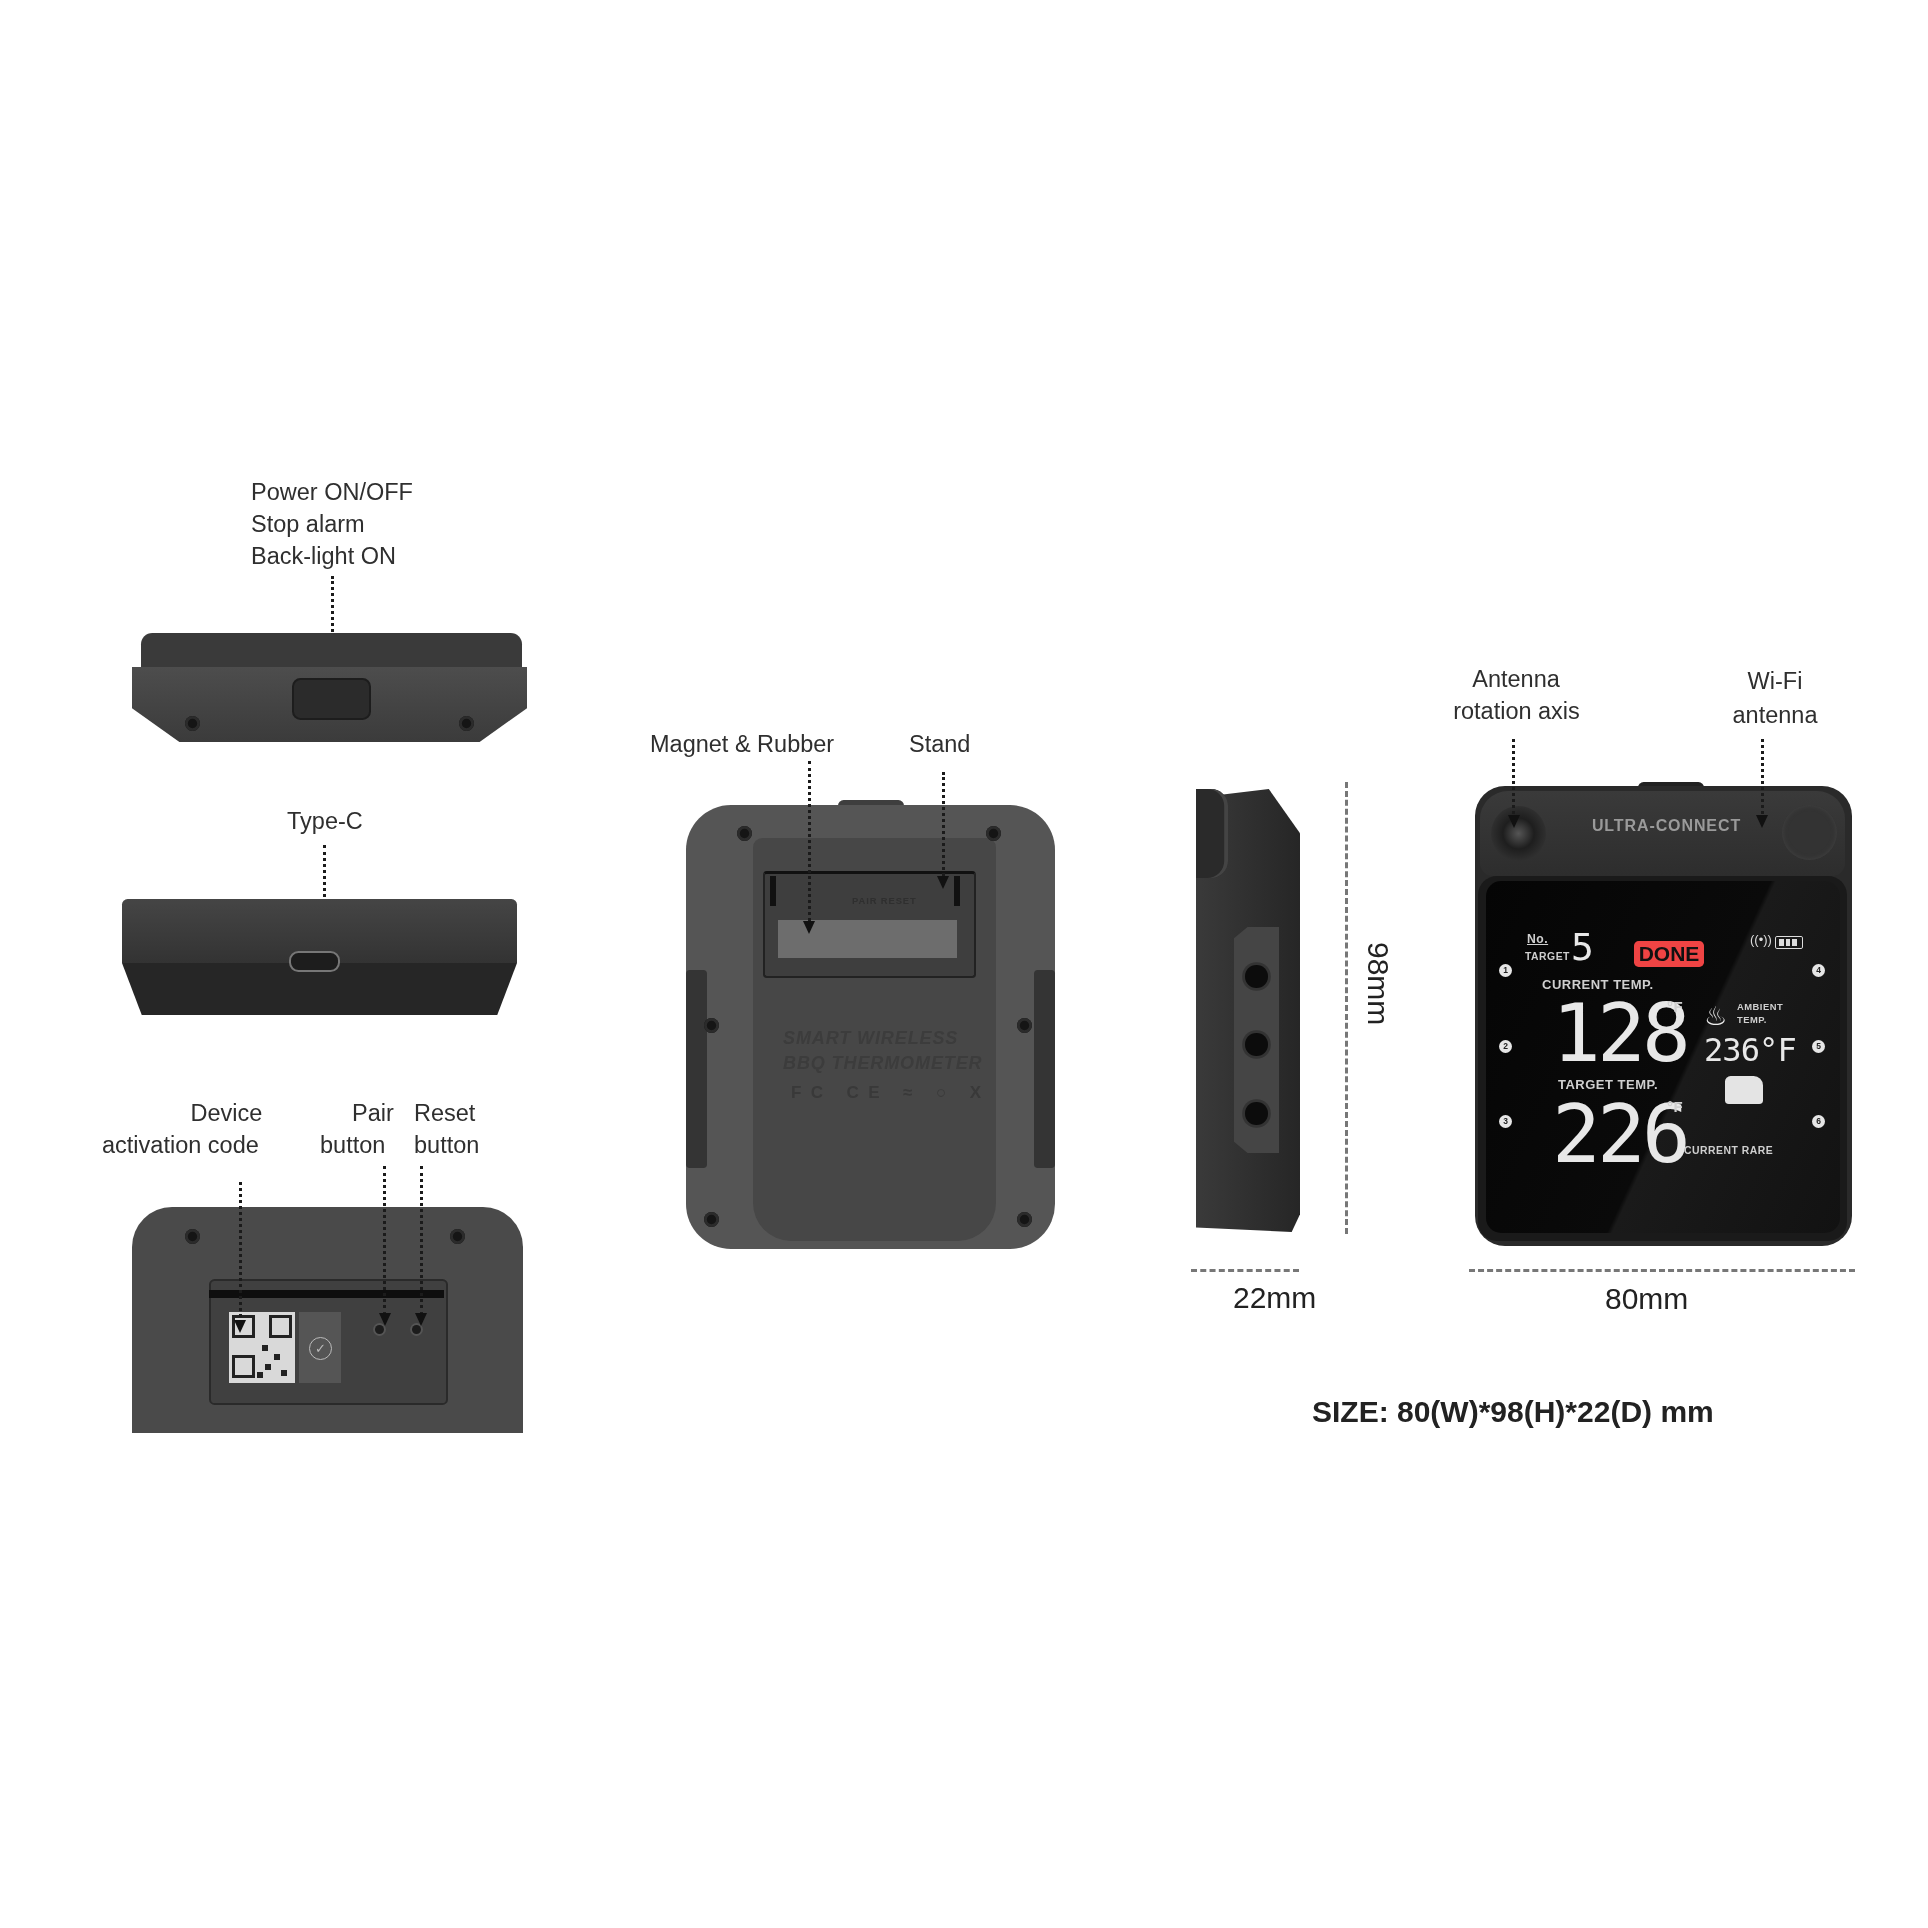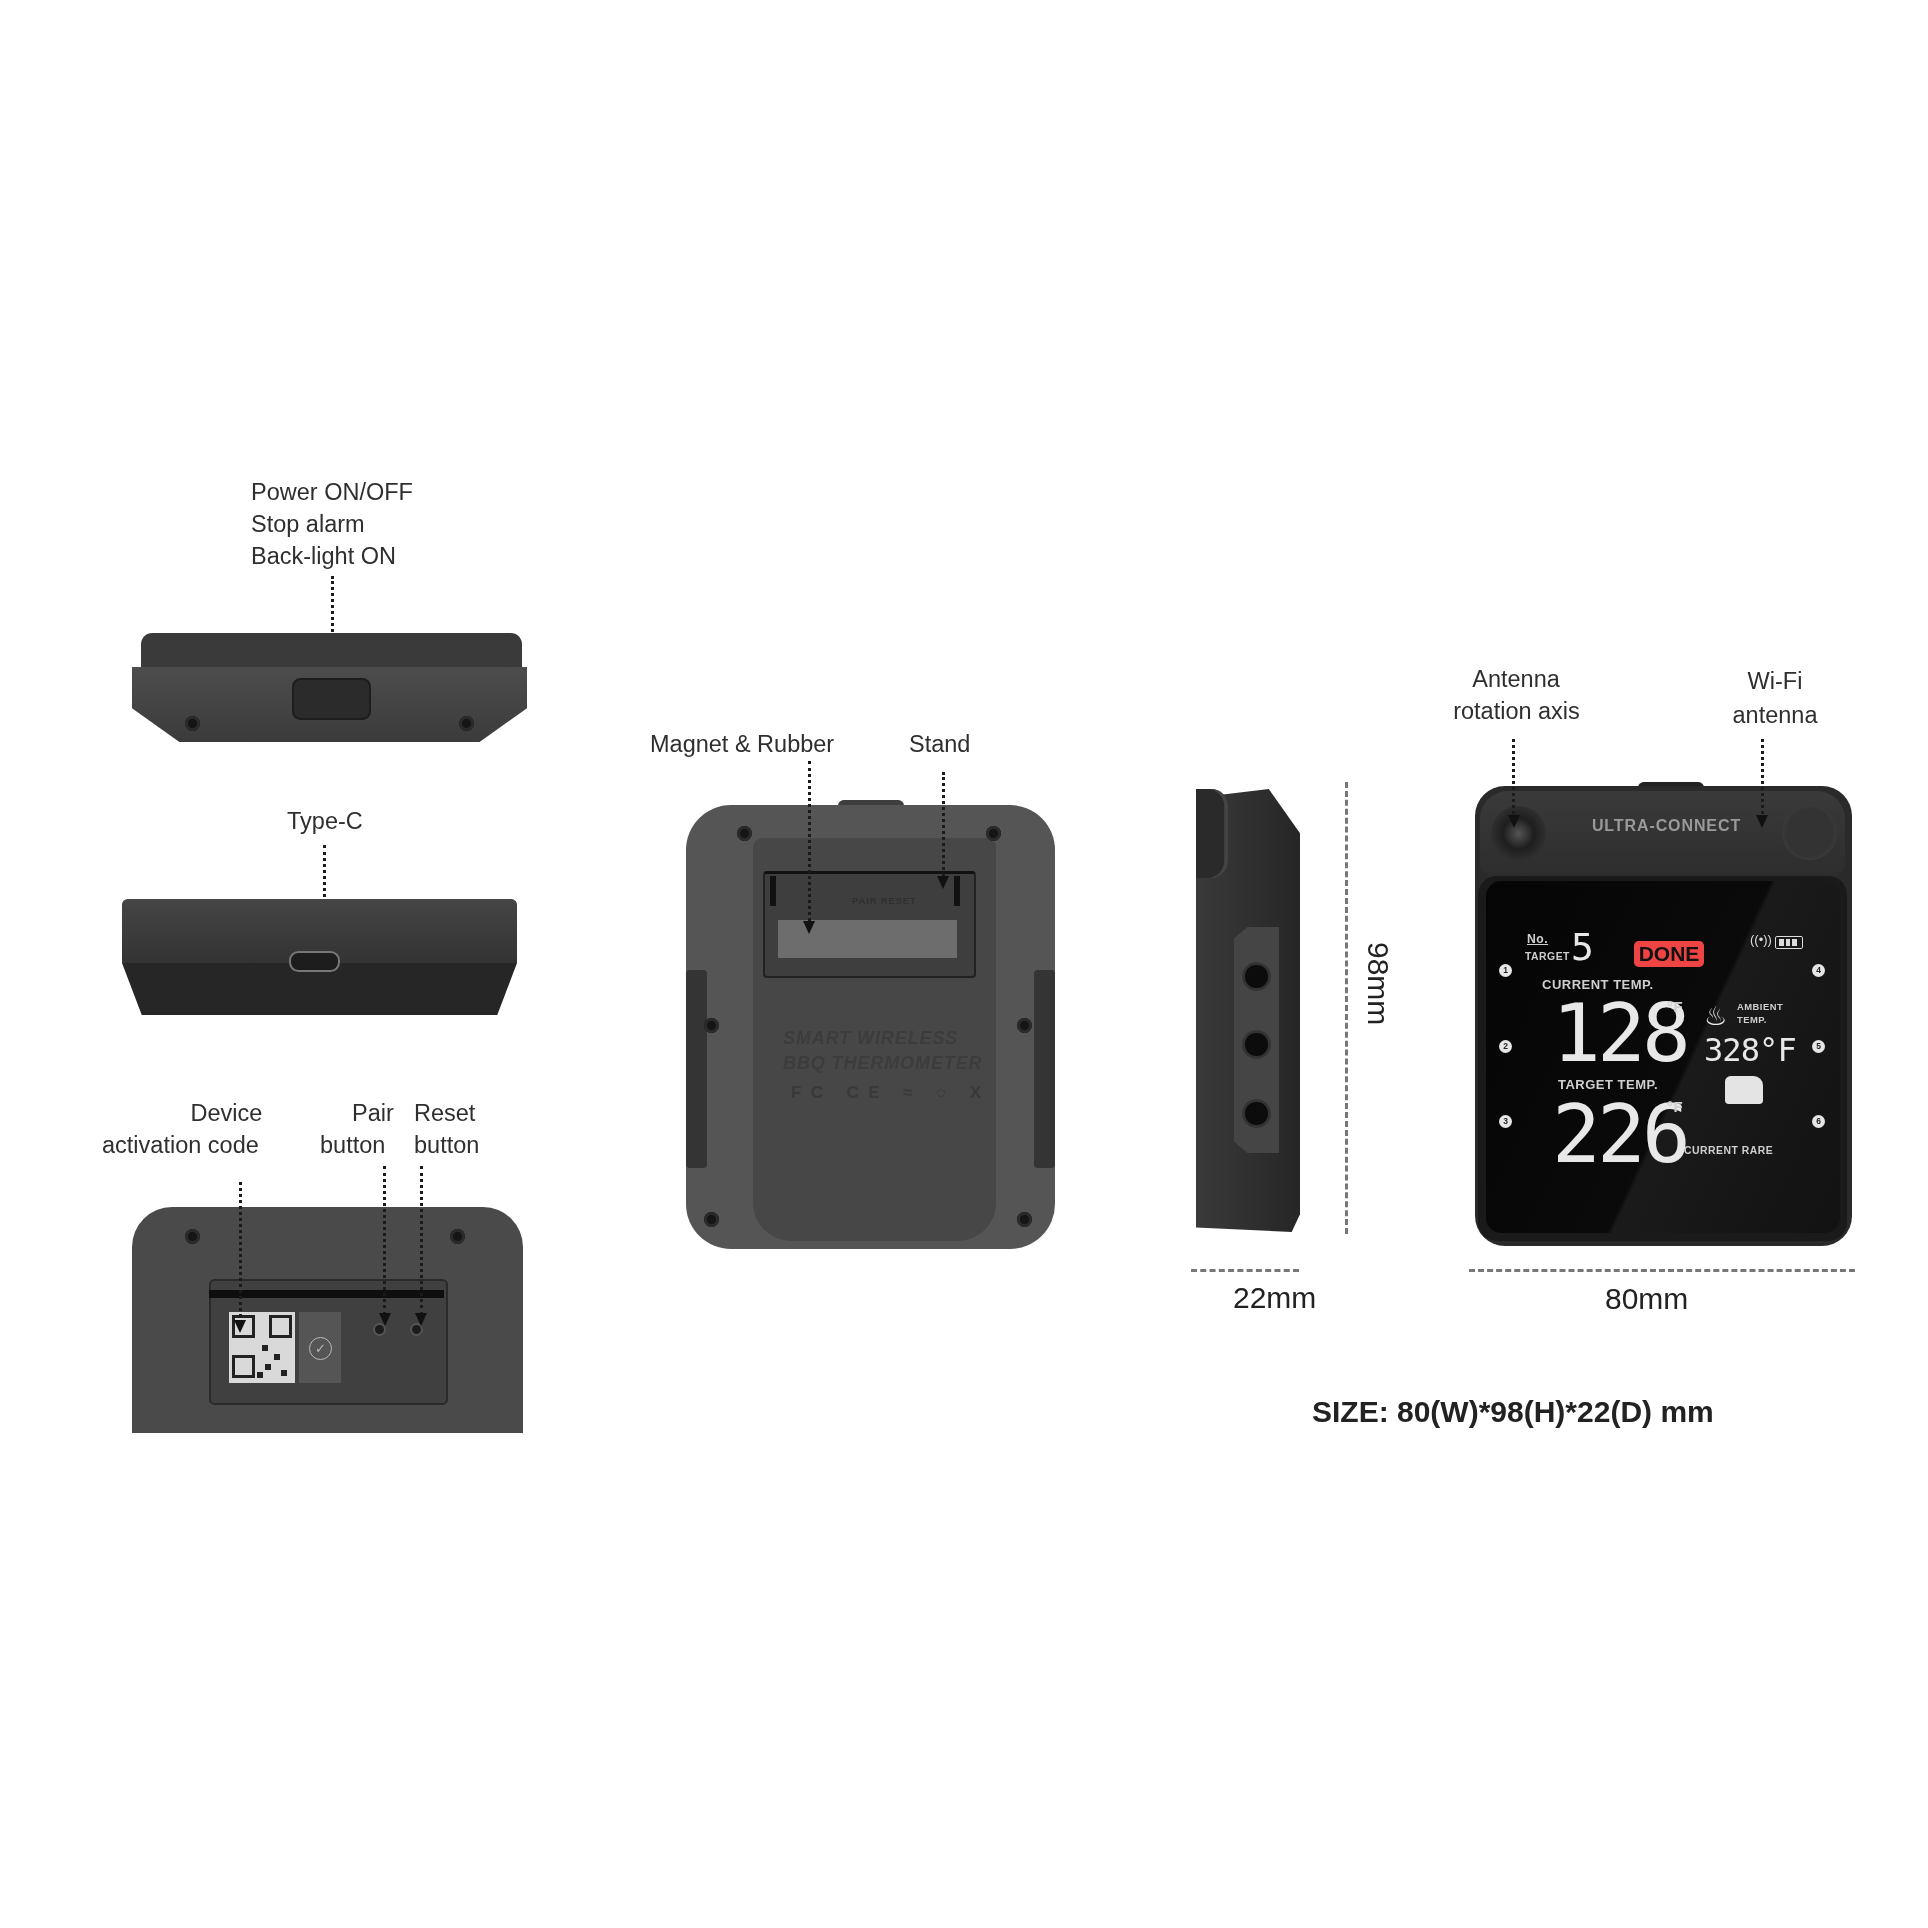--- a/index.html
+++ b/index.html
@@ -198,21 +198,21 @@
 <div class="abs signal-icon">((•))</div>
 <div class="abs battery-icon"></div>
 
 <div class="lcd-sm" style="left:1542px;top:977px;">CURRENT TEMP.</div>
 <div class="lcd" style="left:1552px;top:991px;font-size:81px;line-height:85px;letter-spacing:-3.8px;">128</div>
 <div class="lcd-sm" style="left:1667px;top:998px;font-size:15px;">°F</div>
 
 <div class="abs flame-icon">♨</div>
 <div class="lcd-sm" style="left:1737px;top:1001px;font-size:9.4px;">AMBIENT</div>
 <div class="lcd-sm" style="left:1737px;top:1014px;font-size:9.4px;">TEMP.</div>
-<div class="lcd" style="left:1704px;top:1031px;font-size:32px;line-height:38px;letter-spacing:-0.9px;">328°F</div>
+<div class="lcd" style="left:1704px;top:1031px;font-size:32px;line-height:38px;letter-spacing:-0.9px;">236°F</div>
 
 <div class="lcd-sm" style="left:1558px;top:1077px;">TARGET TEMP.</div>
 <div class="abs cow-icon"></div>
 <div class="lcd" style="left:1552px;top:1092px;font-size:81px;line-height:85px;letter-spacing:-3.8px;">226</div>
 <div class="lcd-sm" style="left:1667px;top:1098px;font-size:15px;">°F</div>
 <div class="lcd-sm" style="left:1684px;top:1145px;font-size:10.4px;">CURRENT RARE</div>
 
 <div class="probe-dot" style="left:1499px;top:964px;">1</div>
 <div class="probe-dot" style="left:1499px;top:1040px;">2</div>
 <div class="probe-dot" style="left:1499px;top:1115px;">3</div>

